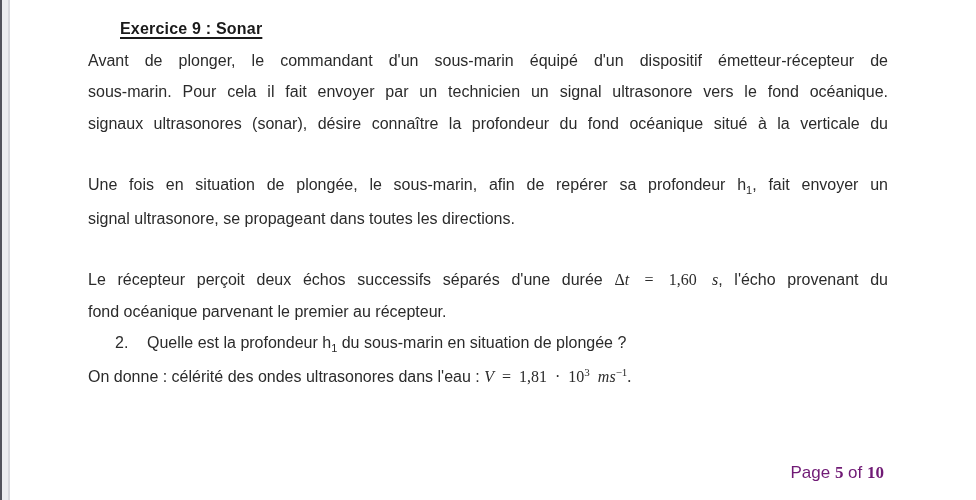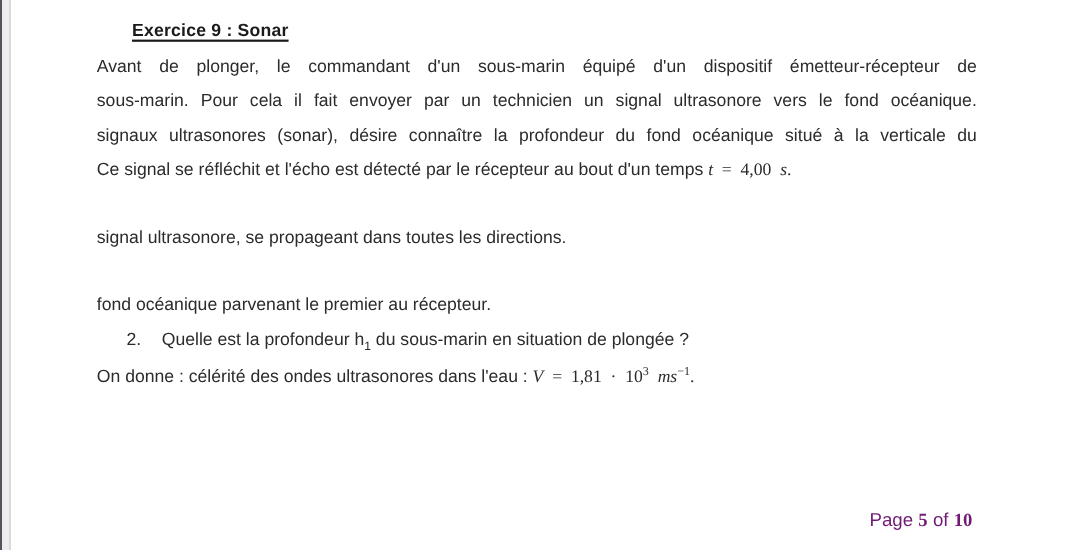--- a/index.html
+++ b/index.html
@@ -51,26 +51,27 @@
 <div class="edge-strip"></div>
 <div class="edge-line"></div>
 
 <div class="content">
   <div class="title">Exercice 9 : Sonar</div>
   <div id="paragraphs">
       <div class="para">
         <div class="line j"><span class="seg-n">Avant de plonger, le commandant d'un sous-marin équipé d'un dispositif émetteur-récepteur de</span></div>
         <div class="line j"><span class="seg-n">sous-marin. Pour cela il fait envoyer par un technicien un signal ultrasonore vers le fond océanique.</span></div>
         <div class="line j"><span class="seg-n">signaux ultrasonores (sonar), désire connaître la profondeur du fond océanique situé à la verticale du</span></div>
-        <div class="line"><span class="seg-n">Ce signal se réfléchit et l'écho est détecté par le récepteur au bout d'un temps </span><span class="seg-mi">t</span><span class="seg-m"> = 4,00 </span><span class="seg-mi">s</span><span class="seg-m">.</span></div>
       </div>
       <div class="para gap">
+        <div class="line j"><span class="seg-n">Une fois en situation de plongée, le sous-marin, afin de repérer sa profondeur h</span><span class="seg-sub">1</span><span class="seg-n">, fait envoyer un</span></div>
         <div class="line"><span class="seg-n">signal ultrasonore, se propageant dans toutes les directions.</span></div>
       </div>
       <div class="para gap">
+        <div class="line j"><span class="seg-n">Le récepteur perçoit deux échos successifs séparés d'une durée </span><span class="seg-m">Δ</span><span class="seg-mi">t</span><span class="seg-m"> = 1,60 </span><span class="seg-mi">s</span><span class="seg-n">, l'écho provenant du</span></div>
         <div class="line"><span class="seg-n">fond océanique parvenant le premier au récepteur.</span></div>
       </div>
     </div>
   <div id="question-list">
       <div class="line"><span class="num">2.</span><span class="seg-n">Quelle est la profondeur h</span><span class="seg-sub">1</span><span class="seg-n"> du sous-marin en situation de plongée ?</span></div>
     </div>
   <div id="note-line" class="line"><span class="seg-n">On donne : célérité des ondes ultrasonores dans l'eau : </span><span class="seg-mi">V</span><span class="seg-m"> = 1,81 · 10</span><span class="seg-sup">3</span><span class="seg-m"> </span><span class="seg-mi">ms</span><span class="seg-sup">−1</span><span class="seg-m">.</span></div>
 </div>
 
 <div id="footer" class="footer"><span class="seg-n">Page </span><span class="seg-b">5</span><span class="seg-n"> of </span><span class="seg-b">10</span></div>

